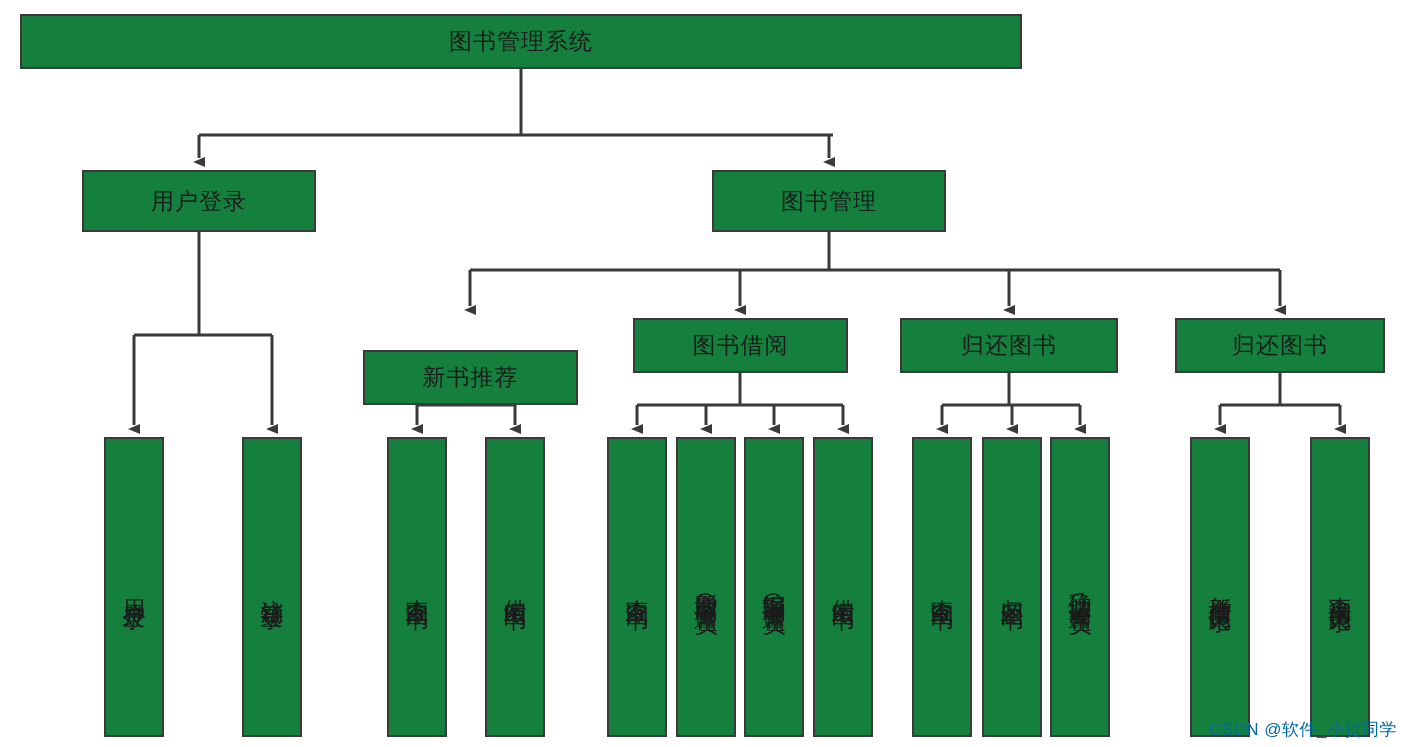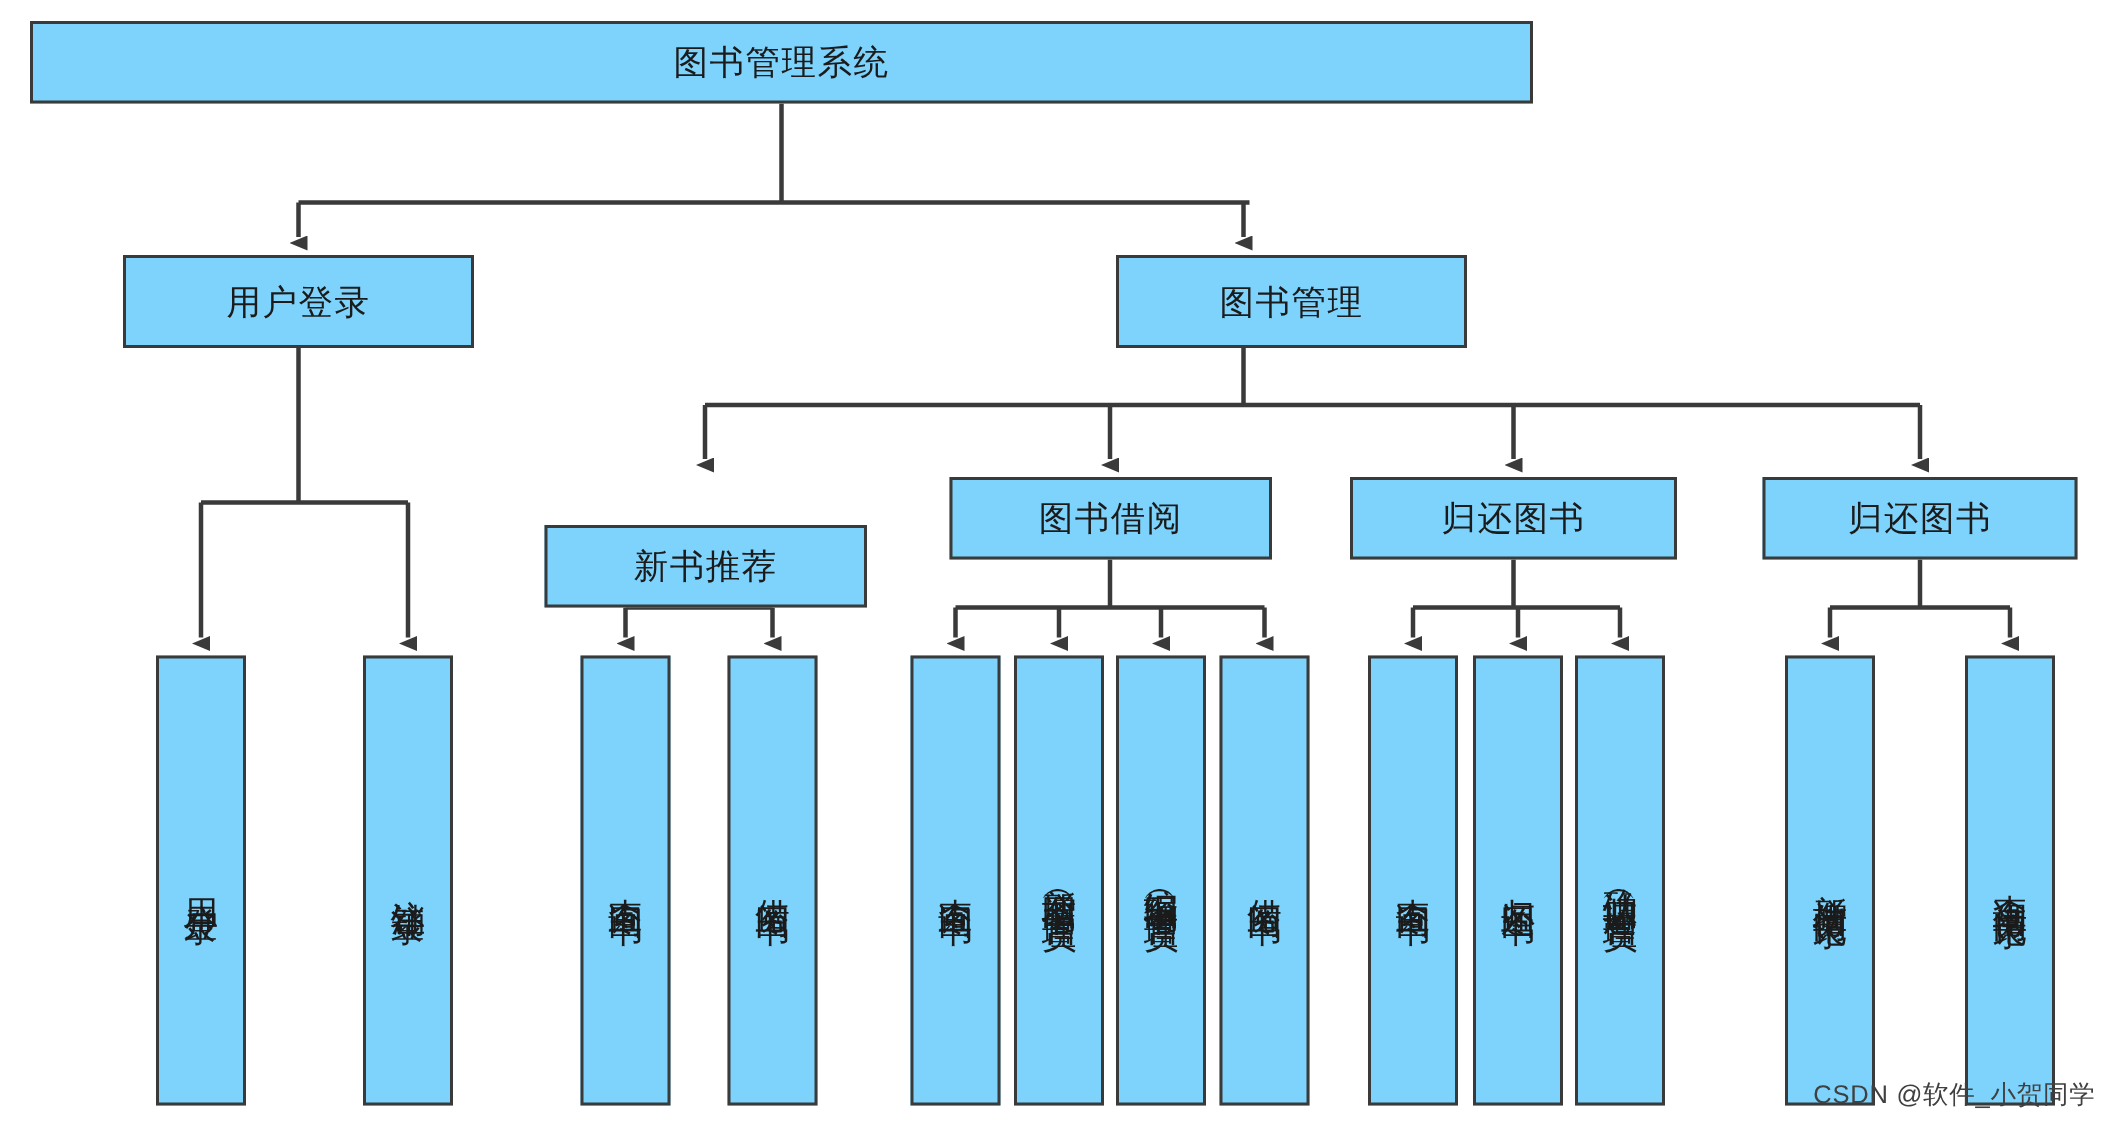--- a/index.html
+++ b/index.html
@@ -22,21 +22,21 @@
     position: absolute;
     left: 0;
     top: 0;
     width: 1405px;
     height: 747px;
     pointer-events: none;
   }
   .node {
     position: absolute;
     box-sizing: border-box;
-    background: #7dd3fc;
+    background: #15803d;
     border: 2.5px solid #3a3a3a;
     display: flex;
     align-items: center;
     justify-content: center;
     color: #1b1b1b;
     z-index: 2;
   }
   .node.h {
     font-size: 23px;
     letter-spacing: 1px;
@@ -53,21 +53,21 @@
   }
   .label {
     display: block;
     white-space: nowrap;
   }
   #watermark {
     position: absolute;
     right: 8px;
     bottom: 6px;
     font-size: 17px;
-    color: #404040;
+    color: #0369a1;
     letter-spacing: 0.5px;
     z-index: 5;
     white-space: nowrap;
   }
 </style>
 </head>
 <body>
 
 <div id="canvas">
 
@@ -121,21 +121,21 @@
     </g>
   </svg>
 
   <div class="node h" id="node-root" style="left: 20px; top: 14px; width: 1002px; height: 55px;">
     <span class="label">图书管理系统</span>
   </div>
 
   <div class="node h" id="node-l2-0" style="left: 82px; top: 170px; width: 234px; height: 62px;">
     <span class="label">用户登录</span>
   </div>
-  <div class="node h" id="node-l2-1" style="left: 744px; top: 170px; width: 234px; height: 62px;">
+  <div class="node h" id="node-l2-1" style="left: 712px; top: 170px; width: 234px; height: 62px;">
     <span class="label">图书管理</span>
   </div>
 
   <div class="node h" id="node-l3-0" style="left: 363px; top: 318px; width: 215px; height: 55px; margin-top: 32px;">
     <span class="label">新书推荐</span>
   </div>
   <div class="node h" id="node-l3-1" style="left: 633px; top: 318px; width: 215px; height: 55px;">
     <span class="label">图书借阅</span>
   </div>
   <div class="node h" id="node-l3-2" style="left: 900px; top: 318px; width: 218px; height: 55px;">

